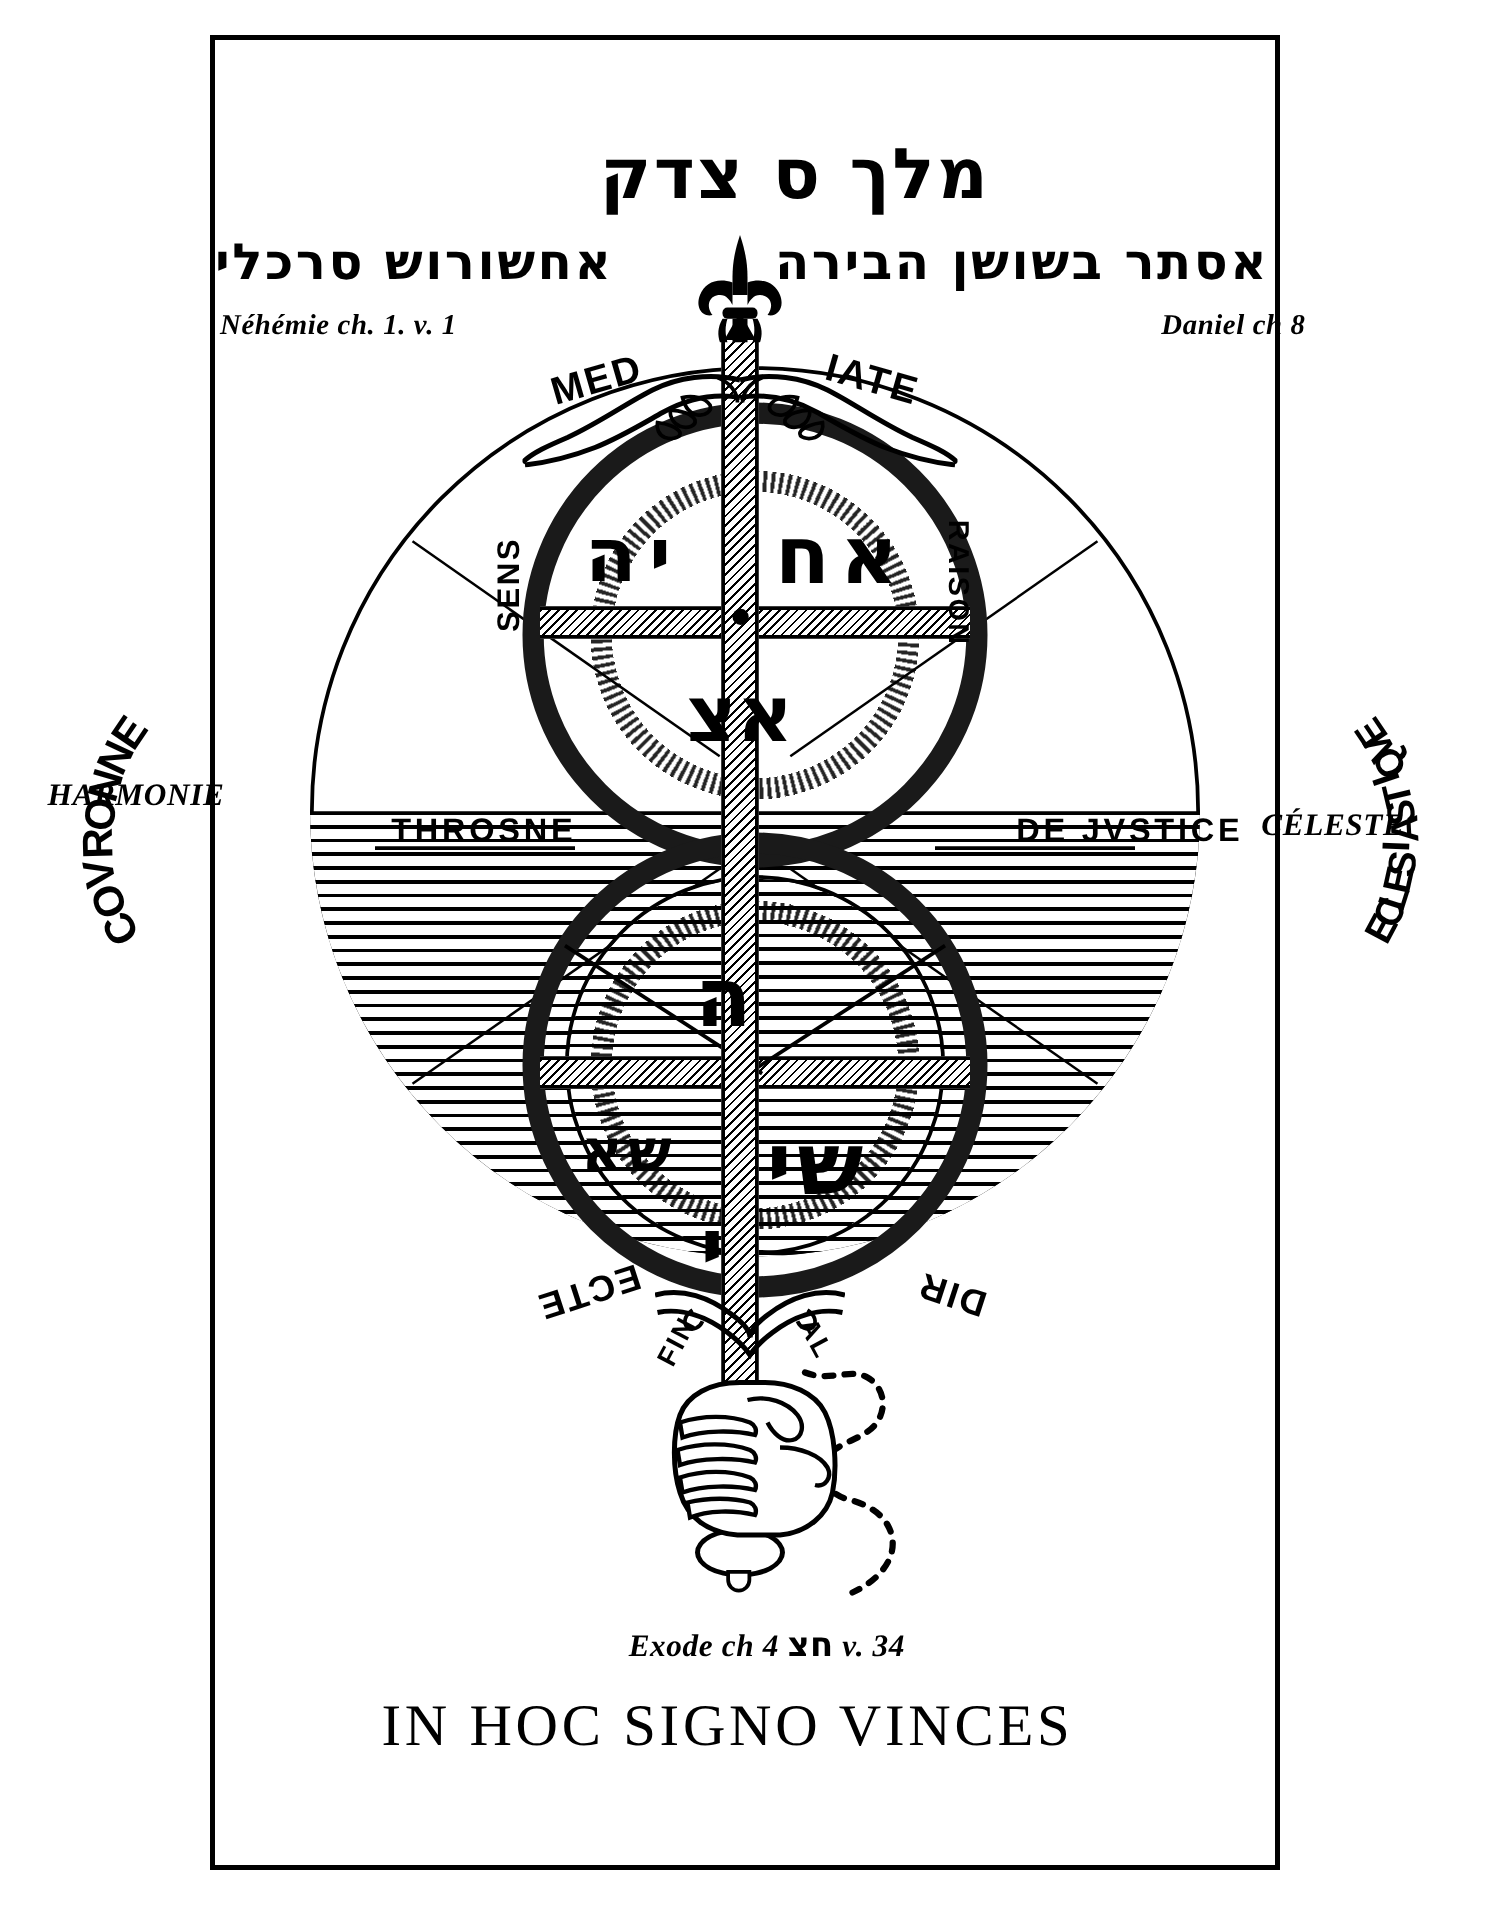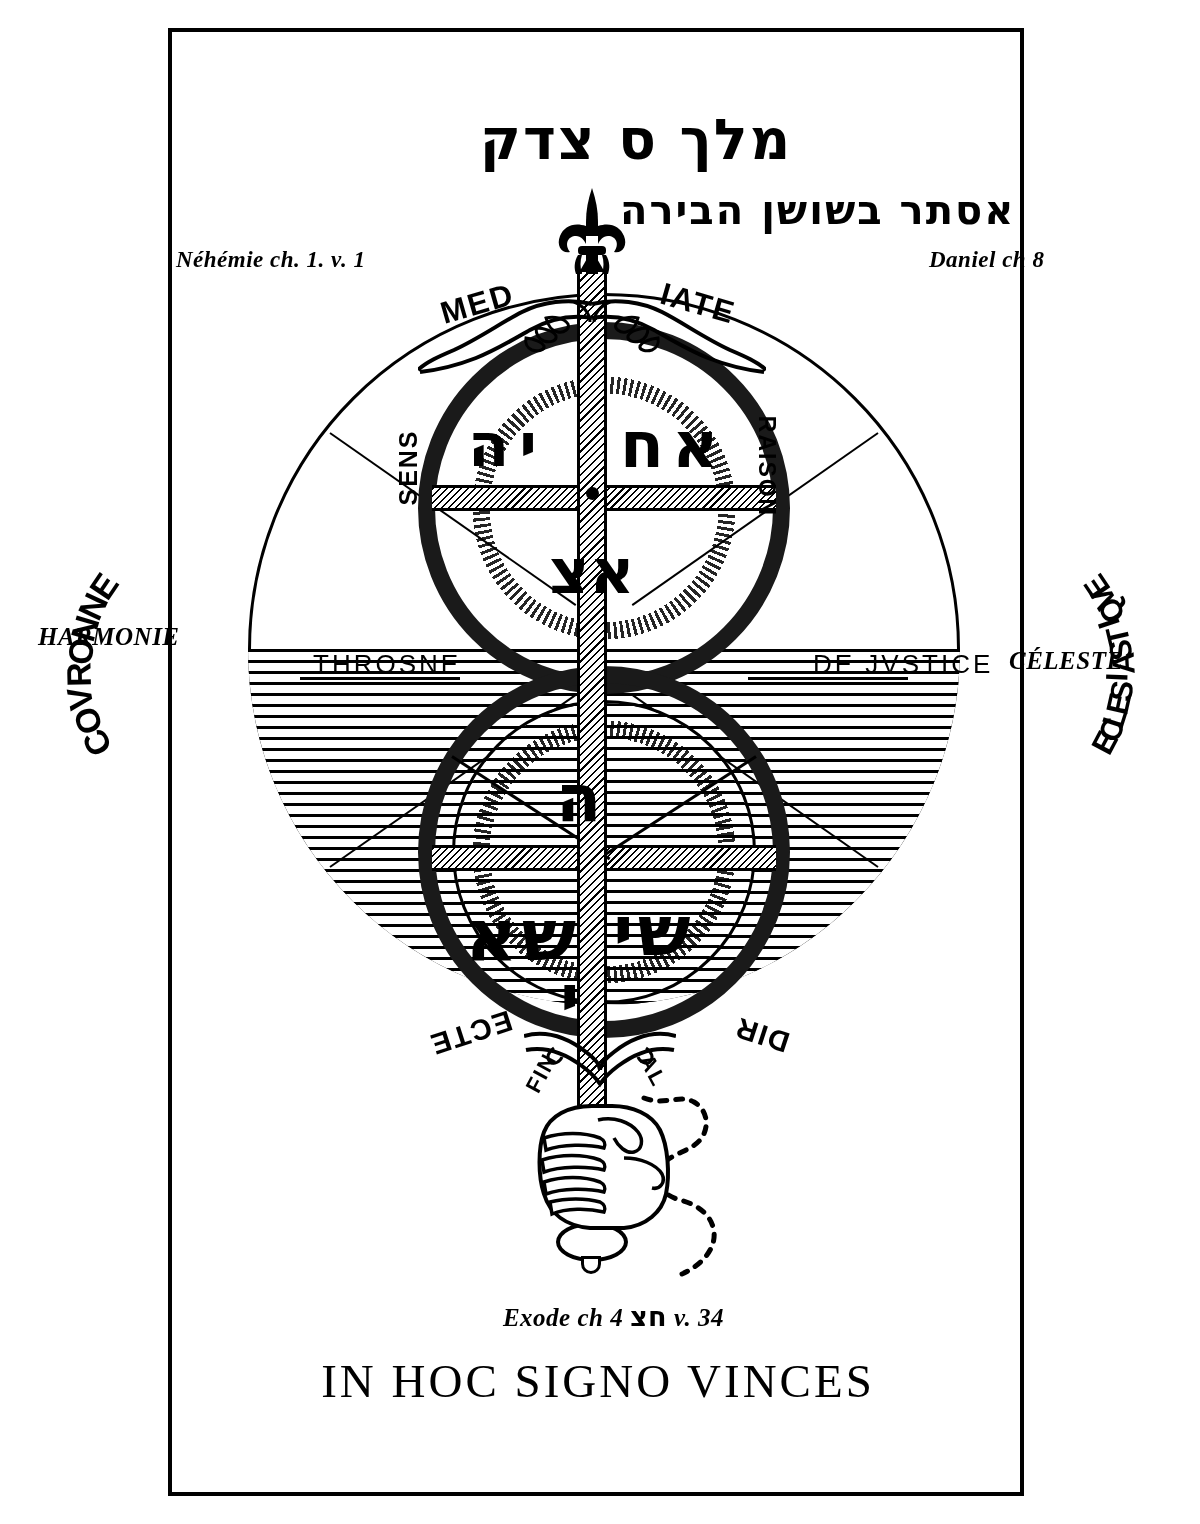--- a/index.html
+++ b/index.html
@@ -55,21 +55,21 @@
     font-weight: 700;
     letter-spacing: 0.5px;
   }
   .caps {
     font-family: "Liberation Sans", sans-serif;
     font-weight: 700;
     letter-spacing: 2px;
   }
   .capsthin {
     font-family: "Liberation Sans", sans-serif;
-    font-weight: 400;
+    font-weight: 700;
     letter-spacing: 3px;
   }
   .romanserif {
     font-family: "Liberation Serif", serif;
     font-weight: 400;
     letter-spacing: 3px;
   }
 
   
   #heb-line-1 {
@@ -338,21 +338,21 @@
     font-weight: 700;
     color: #000;
     z-index: 8;
     direction: rtl;
     unicode-bidi: bidi-override;
   }
   #heb-upper-right { left: 620px; top: 408px; font-size: 64px; letter-spacing: 8px; }
   #heb-upper-left  { left: 468px; top: 410px; font-size: 60px; letter-spacing: 10px; }
   #heb-upper-mid   { left: 549px; top: 535px; font-size: 62px; letter-spacing: 0; }
   #heb-lower-top   { left: 556px; top: 760px; font-size: 66px; }
-  #heb-lower-left  { left: 465px; top: 893px; font-size: 72px; letter-spacing: 4px; }
+  #heb-lower-left  { left: 465px; top: 893px; font-size: 46px; letter-spacing: 4px; }
   #heb-lower-right { left: 613px; top: 890px; font-size: 70px; letter-spacing: 4px; }
   #heb-lower-bot   { left: 560px; top: 960px; font-size: 66px; }
 
   
   .tri-line {
     position: absolute;
     background: #000;
     height: 3px;
     transform-origin: 0 50%;
     z-index: 4;
@@ -370,21 +370,20 @@
     font-weight: 700;
     font-size: 27px;
     direction: rtl;
     unicode-bidi: bidi-override;
     text-align: right;
   }
   #motto {
     left: 0; top: 1358px; width: 1164px;
     text-align: center;
     font-size: 47px;
-    padding-left: 16px;
   }
 
   
   #tail {
     position: absolute;
     left: 638px; top: 1088px;
     width: 110px; height: 200px;
     z-index: 4;
   }
 </style>
@@ -392,20 +391,21 @@
 <body>
 
 <div id="plate">
 
   <div class="frame"></div>
 
   <div class="tx hebrew" id="heb-line-1">מלך ס צדק</div>
 
   <div class="tx hebrew" id="heb-line-2-right">אסתר בשושן הבירה</div>
 
+  <div class="tx hebrew" id="heb-line-2-left">אחשורוש סרכלי</div>
 
   <div class="tx script" id="ref-nehemie">Néhémie ch. 1. v. 1</div>
 
   <div class="tx script" id="ref-daniel">Daniel ch 8</div>
 
   <div class="halo"></div>
   <div class="halo-hatch"></div>
 
   <div class="halo-diag" style="left:330px; top:432px; width:300px; transform:rotate(35deg);"></div>
   <div class="halo-diag" style="left:878px; top:432px; width:300px; transform:rotate(145deg);"></div>

